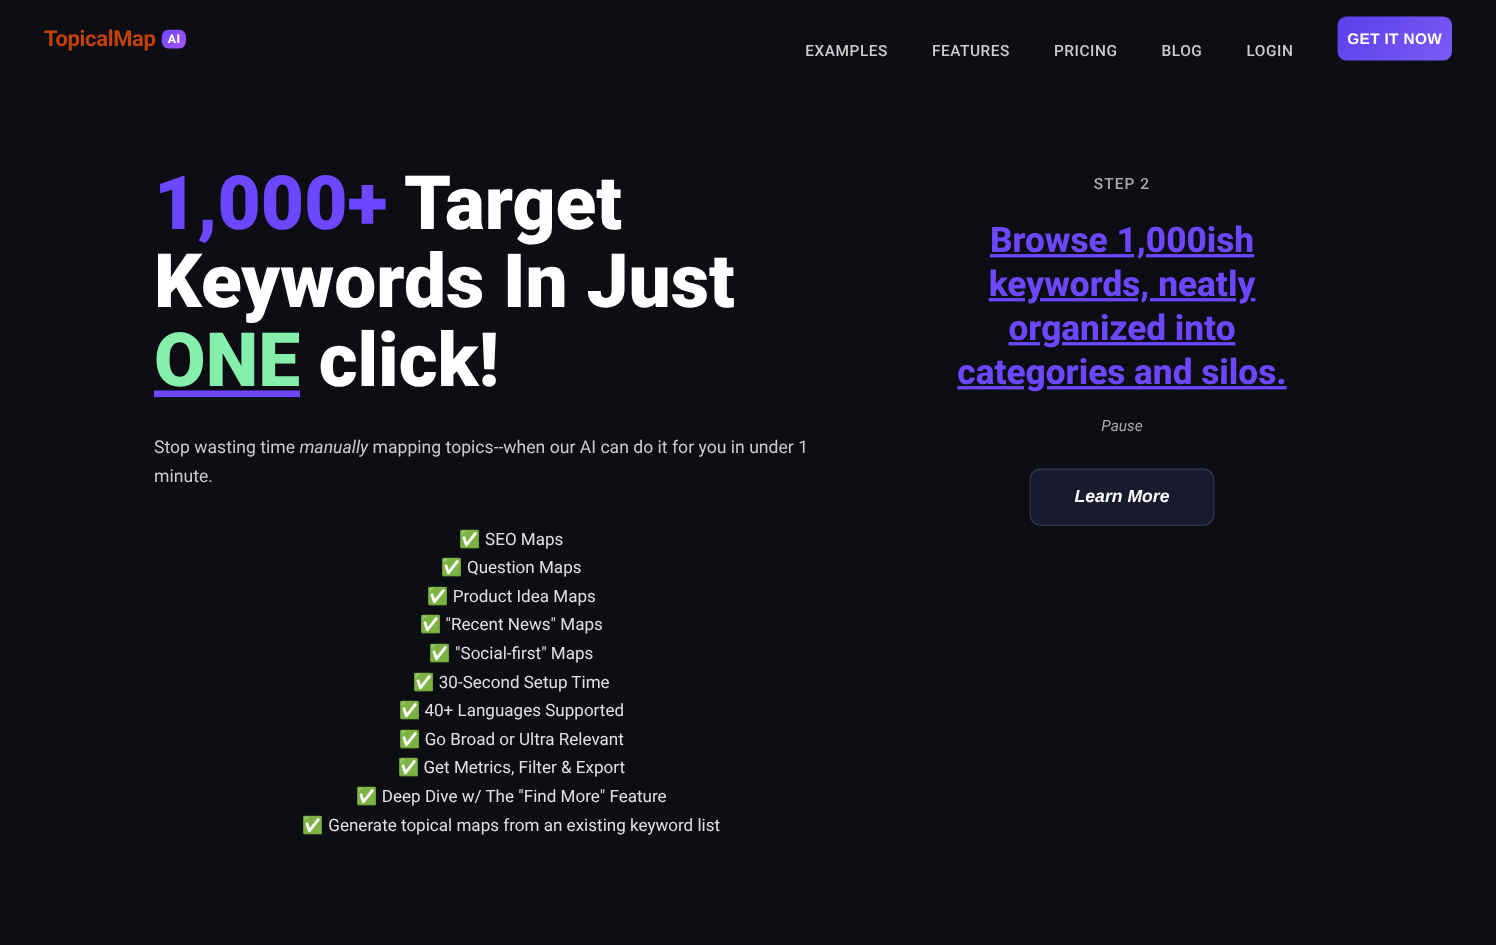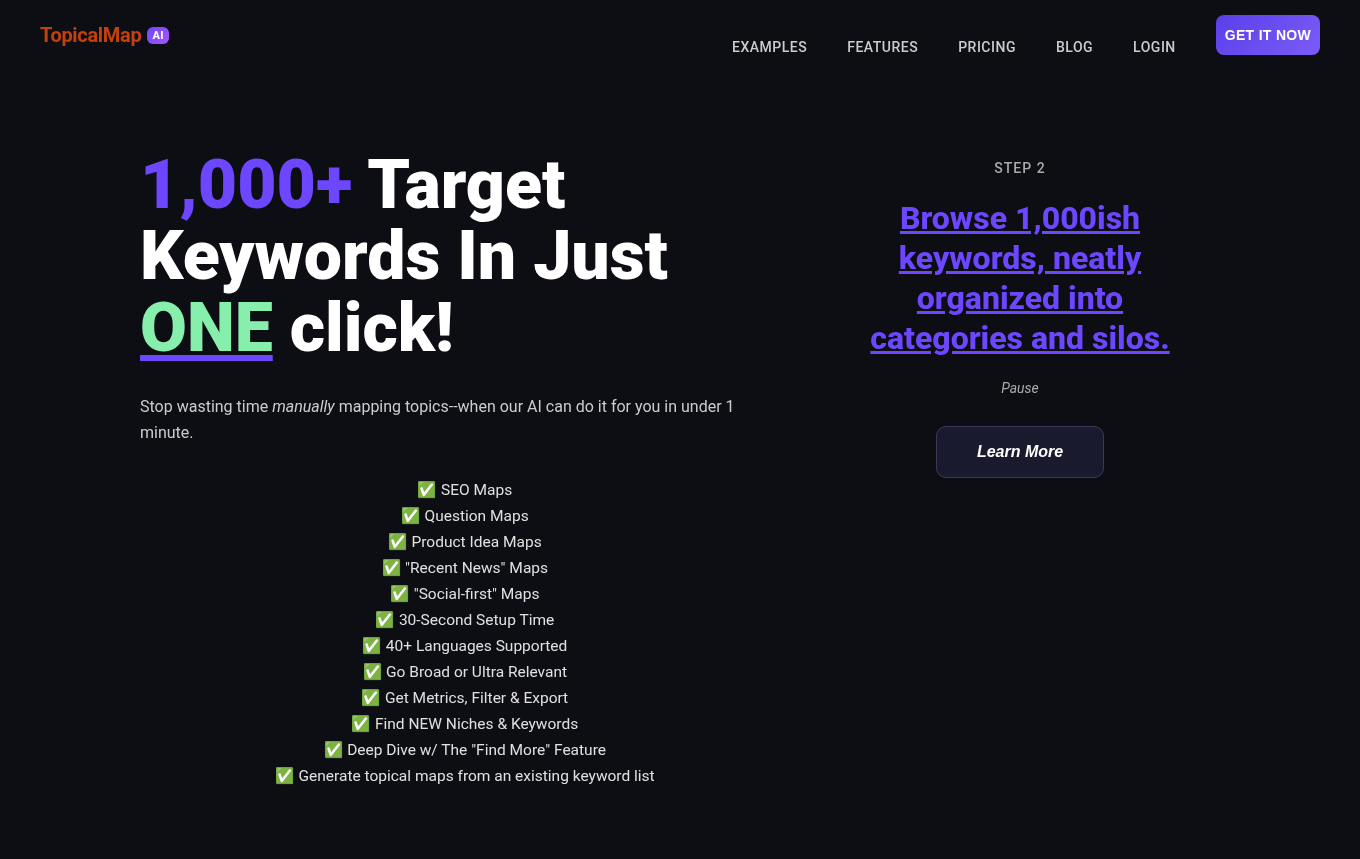--- a/index.html
+++ b/index.html
@@ -209,21 +209,20 @@
     <ul class="features-list">
     <li>✅ SEO Maps</li>
         <li>✅ Question Maps</li>
         <li>✅ Product Idea Maps</li>
         <li>✅ "Recent News" Maps</li>
         <li>✅ "Social-first" Maps</li>
         <li>✅ 30-Second Setup Time</li>
         <li>✅ 40+ Languages Supported</li>
         <li>✅ Go Broad or Ultra Relevant</li>
         <li>✅ Get Metrics, Filter &amp; Export</li>
-        <li>✅ Find NEW Niches &amp; Keywords</li>
         <li>✅ Deep Dive w/ The "Find More" Feature</li>
         <li>✅ Generate topical maps from an existing keyword list</li>
       </ul>
   </div>
 
   <div class="right-col">
     <p class="step-label">STEP 2</p>
     <p class="step-description">Browse 1,000ish keywords, neatly organized into categories and silos.</p>
     <p class="pause-link">Pause</p>
     <button class="learn-more-btn">Learn More</button>

